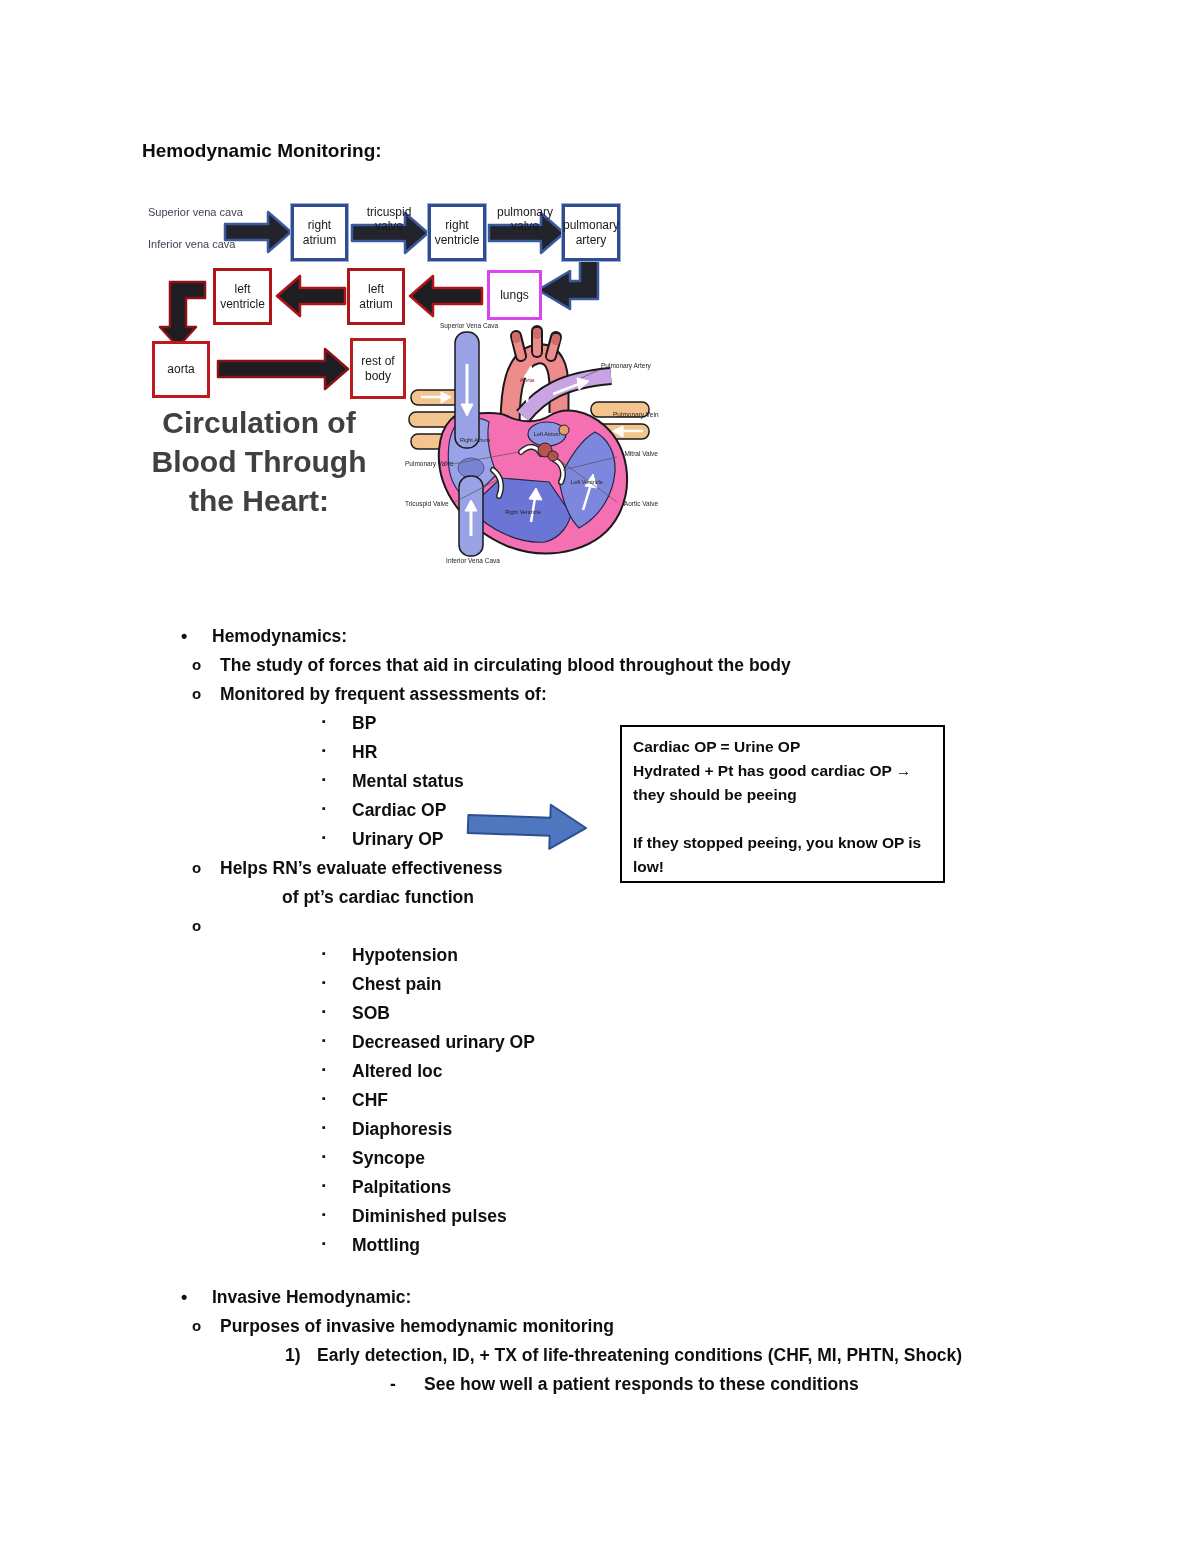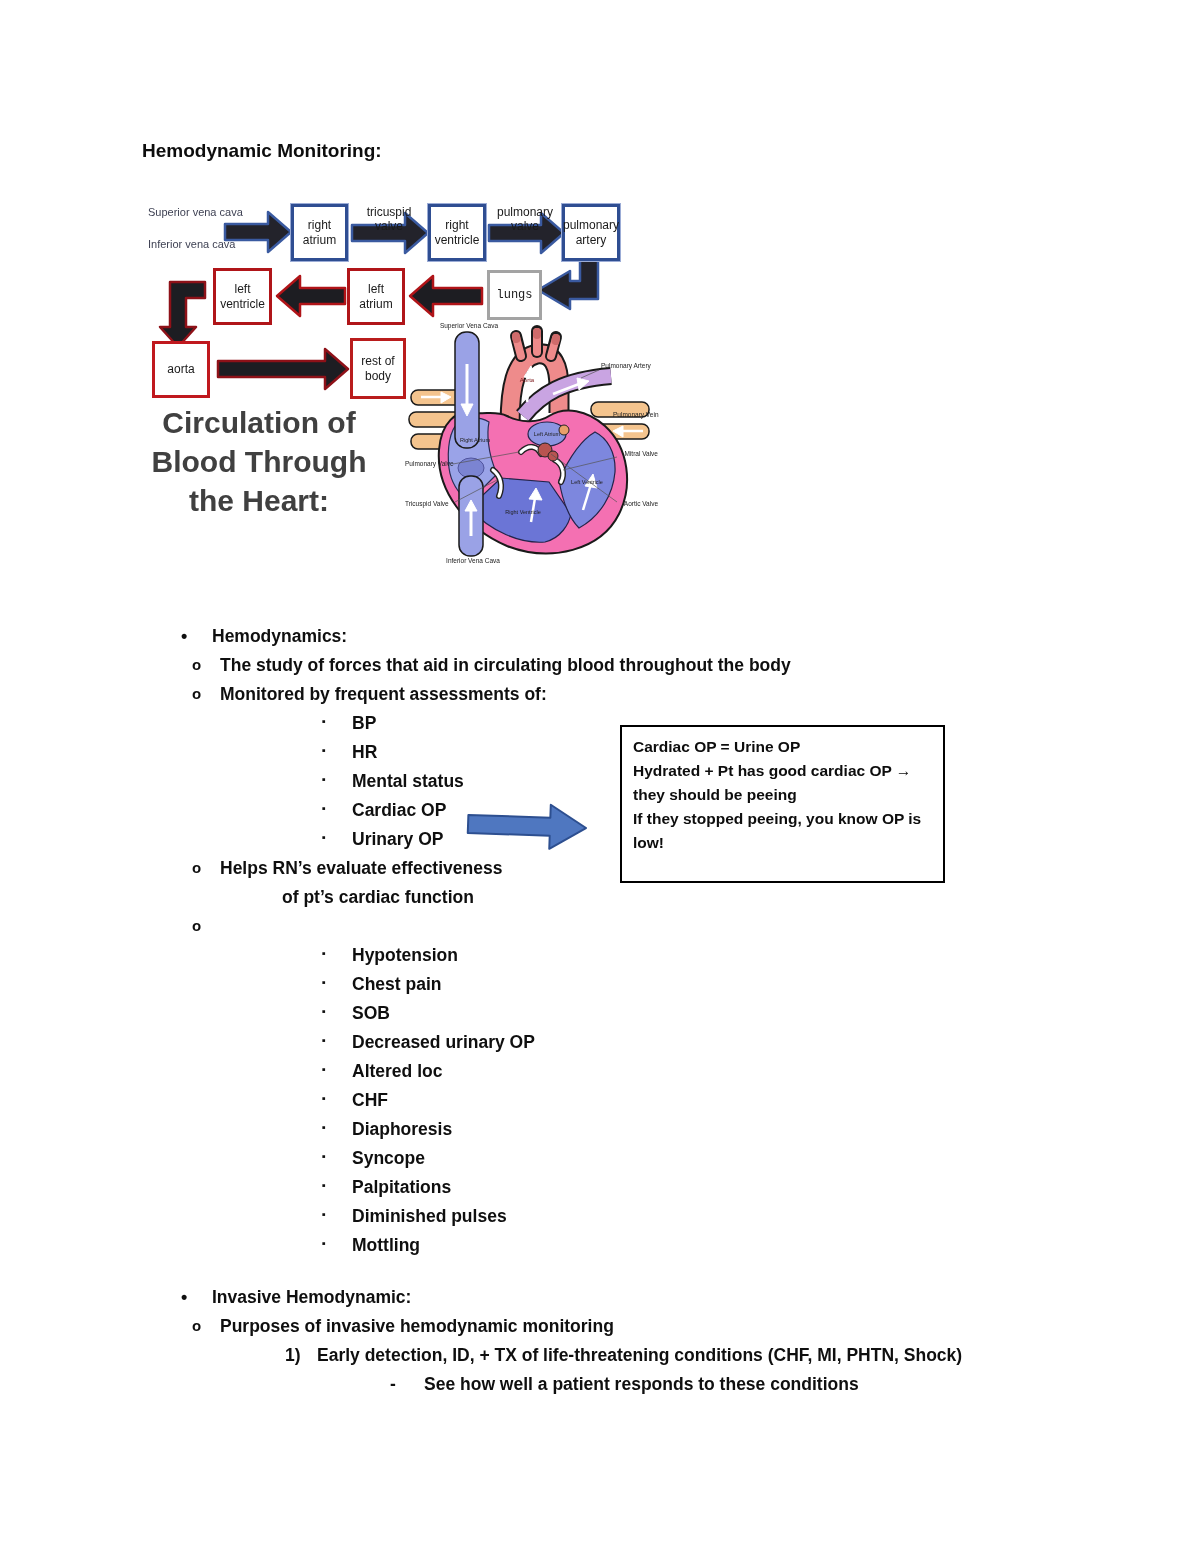--- a/index.html
+++ b/index.html
@@ -7,21 +7,21 @@
         font-family:"Liberation Sans",sans-serif;color:#111;}
   
   .doc-title{position:absolute;left:142px;top:140px;font-size:19px;font-weight:bold;color:#0d0d0d;}
   
   .fbox{position:absolute;background:#fff;display:flex;align-items:center;justify-content:center;
         text-align:center;font-size:12px;line-height:1.2;color:#1a1a1a;box-sizing:border-box;
         padding:2px;z-index:2;}
   .b-blue{border:3px solid #2f4e92;box-shadow:0 0 0 1px #9bacd6;}
   .b-red{border:3px solid #b01519;}
   .b-crimson{border:3px solid #c0181e;}
-  .b-violet{border:3px solid #a3a3a3;font-family:Liberation Mono, monospace;}
+  .b-violet{border:3px solid #d946ef;}
   .b-purple{border:3px solid #b91c1c;}
   .fvalve{position:absolute;z-index:3;font-size:12px;color:#1a1a1a;display:flex;flex-direction:column;
           justify-content:space-between;text-align:center;height:56px;top:205px;}
   .fvalve span{display:block;}
   .vessel-label{position:absolute;font-size:11px;color:#3f4254;z-index:2;}
   #flow-arrows{position:absolute;left:140px;top:195px;z-index:1;}
   
   .circ-caption{position:absolute;left:150px;top:403px;width:218px;text-align:center;
                 font-size:30px;line-height:39px;font-weight:bold;color:#404040;}
   
@@ -34,21 +34,21 @@
   .l2 .mk{margin-left:192px;width:28px;font-size:15px;position:relative;top:-1px;}
   .l3 .mk{margin-left:322px;width:30px;font-size:11px;position:relative;top:-2px;}
   .num .mk{margin-left:285px;width:32px;}
   .dash .mk{margin-left:390px;width:34px;}
   .cont{padding-left:282px;}
   .section2{margin-top:23px;}
   
   #callout{position:absolute;left:620px;top:725px;width:325px;height:158px;box-sizing:border-box;
            border:2px solid #000000;background:#fff;padding:8px 11px;font-size:15.5px;font-weight:bold;
            line-height:24px;color:#0d0d0d;z-index:4;}
-  #callout .gap{}
+  #callout .gap{margin-top:24px;}
   #blue-arrow{position:absolute;left:466px;top:802px;z-index:3;transform:rotate(2deg);}
 </style>
 </head>
 <body>
 
 <div id="page">
 
   <div class="doc-title">Hemodynamic Monitoring:</div>
 
   <svg id="flow-arrows" width="480" height="215" viewBox="0 0 480 215">

